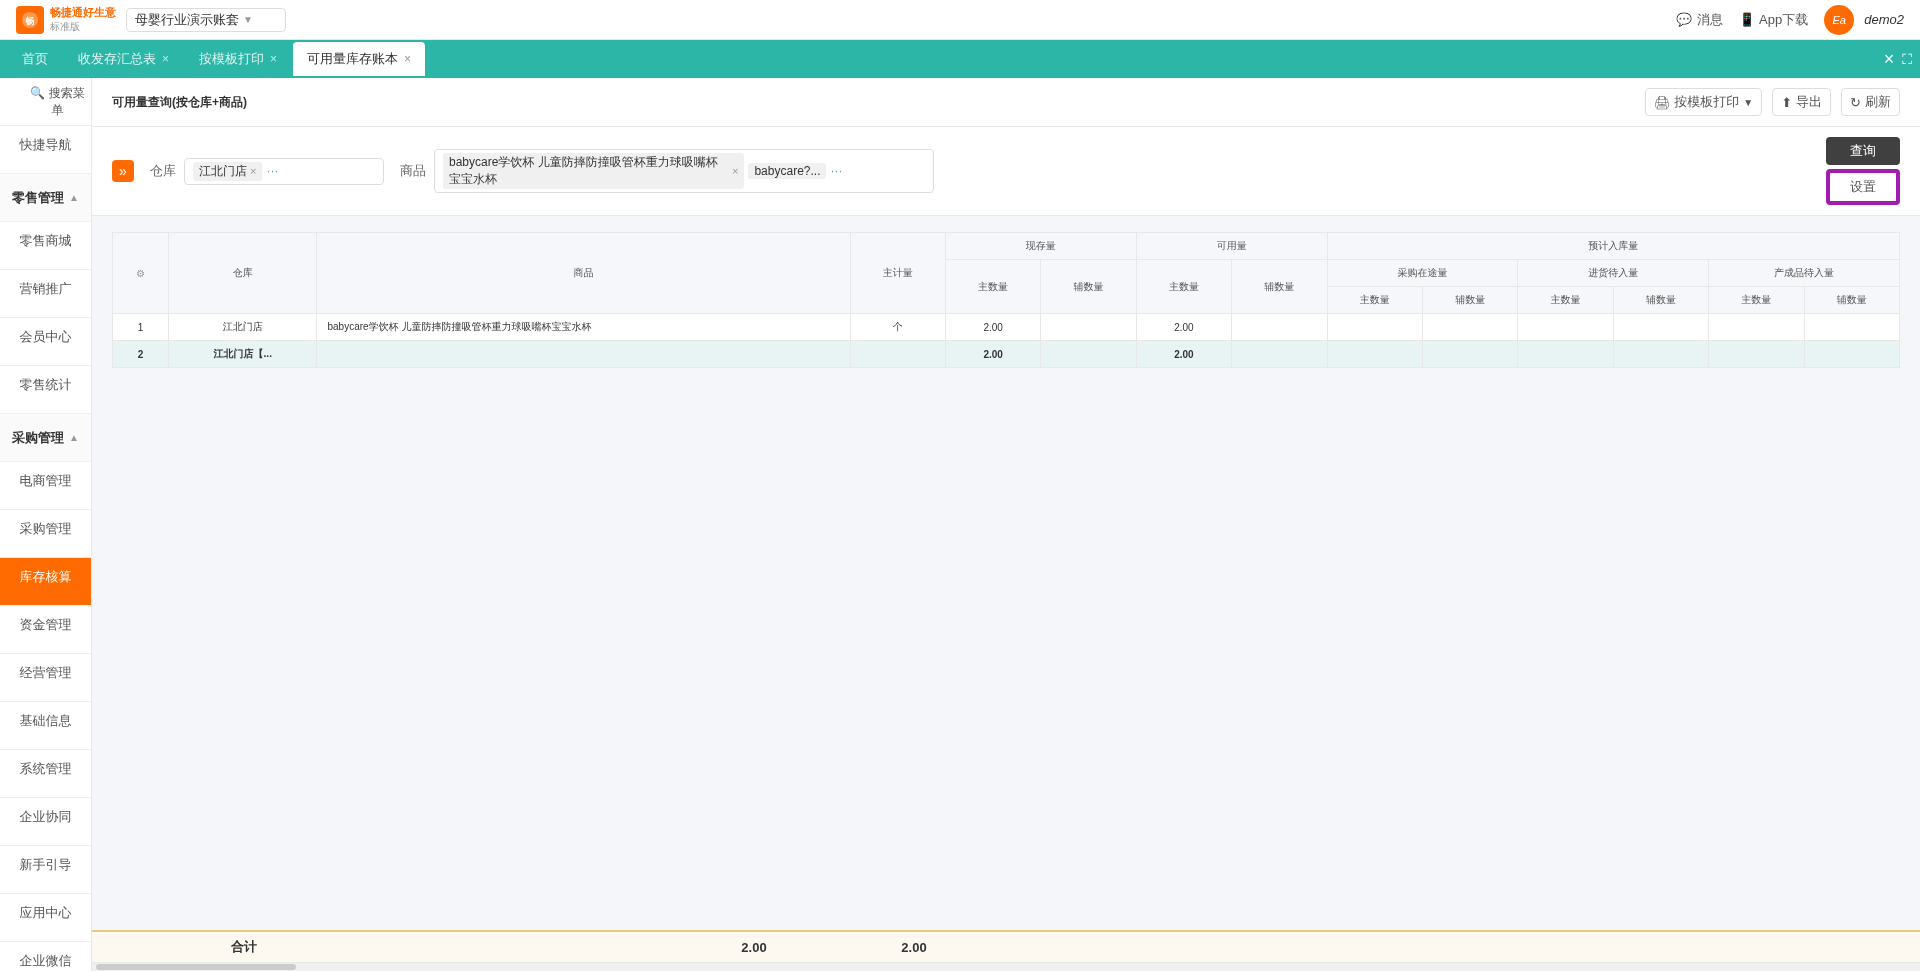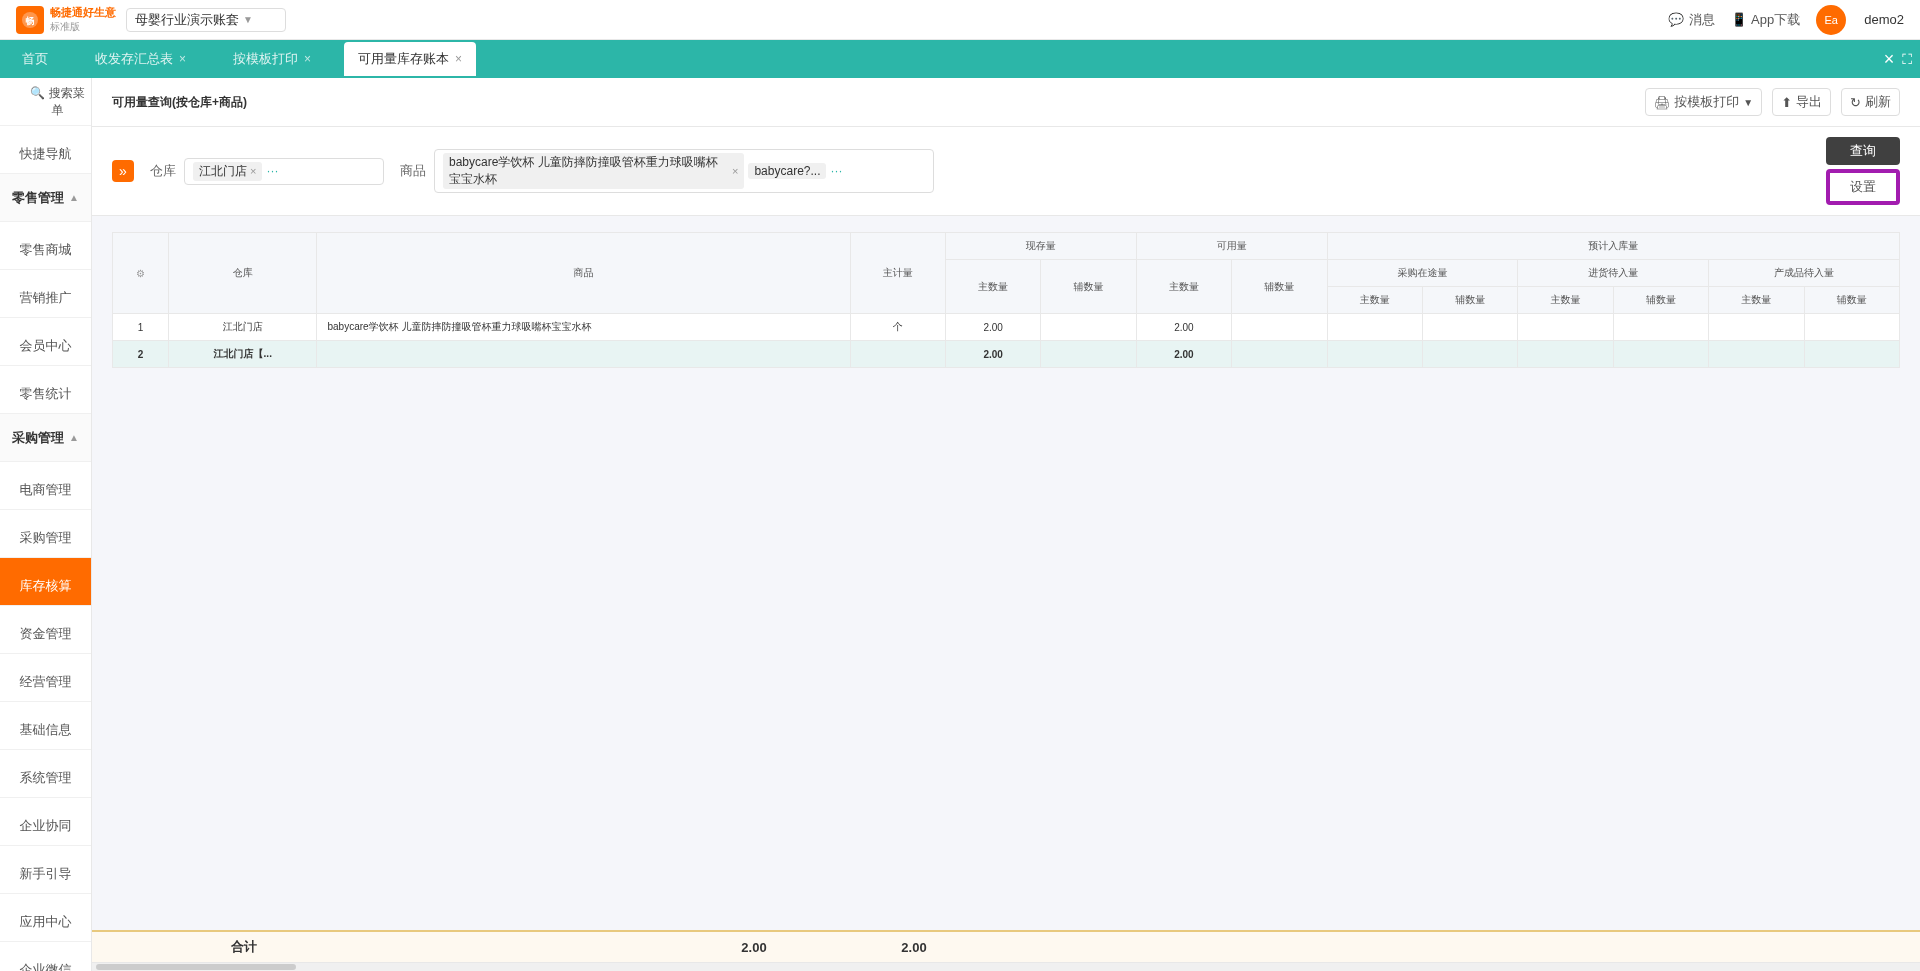--- a/index.html
+++ b/index.html
@@ -17,42 +17,42 @@
     .logo-icon { width: 28px; height: 28px; background: #ff6b00; border-radius: 4px; display: flex; align-items: center; justify-content: center; }
     .company-select { display: flex; align-items: center; gap: 4px; border: 1px solid #ddd; border-radius: 4px; padding: 2px 8px; min-width: 160px; font-size: 13px; color: #333; cursor: pointer; }
     .top-bar-right { display: flex; align-items: center; gap: 16px; }
     .top-btn { display: flex; align-items: center; gap: 4px; font-size: 13px; color: #555; cursor: pointer; }
     .avatar { width: 30px; height: 30px; border-radius: 50%; background: #ff6b00; display: flex; align-items: center; justify-content: center; color: white; font-size: 12px; overflow: hidden; }
     .username { font-size: 13px; color: #333; cursor: pointer; }
 
     
     .nav-tabs {
       display: flex; align-items: center; background: #2cb6a8;
-      height: 38px; padding: 0 8px; gap: 19px;
+      height: 38px; padding: 0 8px; gap: 2px;
     }
     .nav-tab {
       display: flex; align-items: center; gap: 6px;
       padding: 4px 14px; border-radius: 4px 4px 0 0;
       font-size: 13px; color: rgba(255,255,255,0.85); cursor: pointer;
       height: 34px; background: transparent;
     }
     .nav-tab.active { background: #fff; color: #333; }
     .nav-tab .close-x { color: rgba(255,255,255,0.7); font-size: 12px; cursor: pointer; }
     .nav-tab.active .close-x { color: #999; }
     .nav-close-all { margin-left: auto; color: white; font-size: 16px; cursor: pointer; display: flex; align-items: center; gap: 8px; }
 
     
     .layout { display: flex; height: calc(971px - 78px); }
     .sidebar {
       width: 92px; background: #fff; border-right: 1px solid #e8e8e8;
       display: flex; flex-direction: column; overflow-y: auto;
       flex-shrink: 0;
     }
     .sidebar-item {
-      display: flex; flex-direction: column; align-items: center; justify-content: flex-end;
+      display: flex; flex-direction: column; align-items: center; justify-content: flex-start;
       padding: 10px 4px; cursor: pointer; font-size: 13px; color: #555;
       border-bottom: 1px solid #f0f0f0; min-height: 48px; text-align: center;
       gap: 2px;
     }
     .sidebar-item.active { background: #ff6b00; color: #fff; }
     .sidebar-item.section-header {
       display: flex; flex-direction: row; justify-content: space-between;
       padding: 8px 12px; font-weight: bold; color: #333; cursor: default;
       background: #fafafa;
     }
@@ -158,21 +158,21 @@
   </div>
   <div class="top-bar-right">
     <div class="top-btn">
       <span>💬</span>
       <span>消息</span>
     </div>
     <div class="top-btn">
       <span>📱</span>
       <span>App下载</span>
     </div>
-    <div style="display:flex;align-items:center;gap:18px;">
+    <div style="display:flex;align-items:center;gap:10px;font-style:italic;">
       <div class="avatar">
         <span style="font-size:11px;">Ea</span>
       </div>
       <span class="username">demo2</span>
     </div>
   </div>
 </div>
 
 <div class="nav-tabs">
   <div class="nav-tab">

